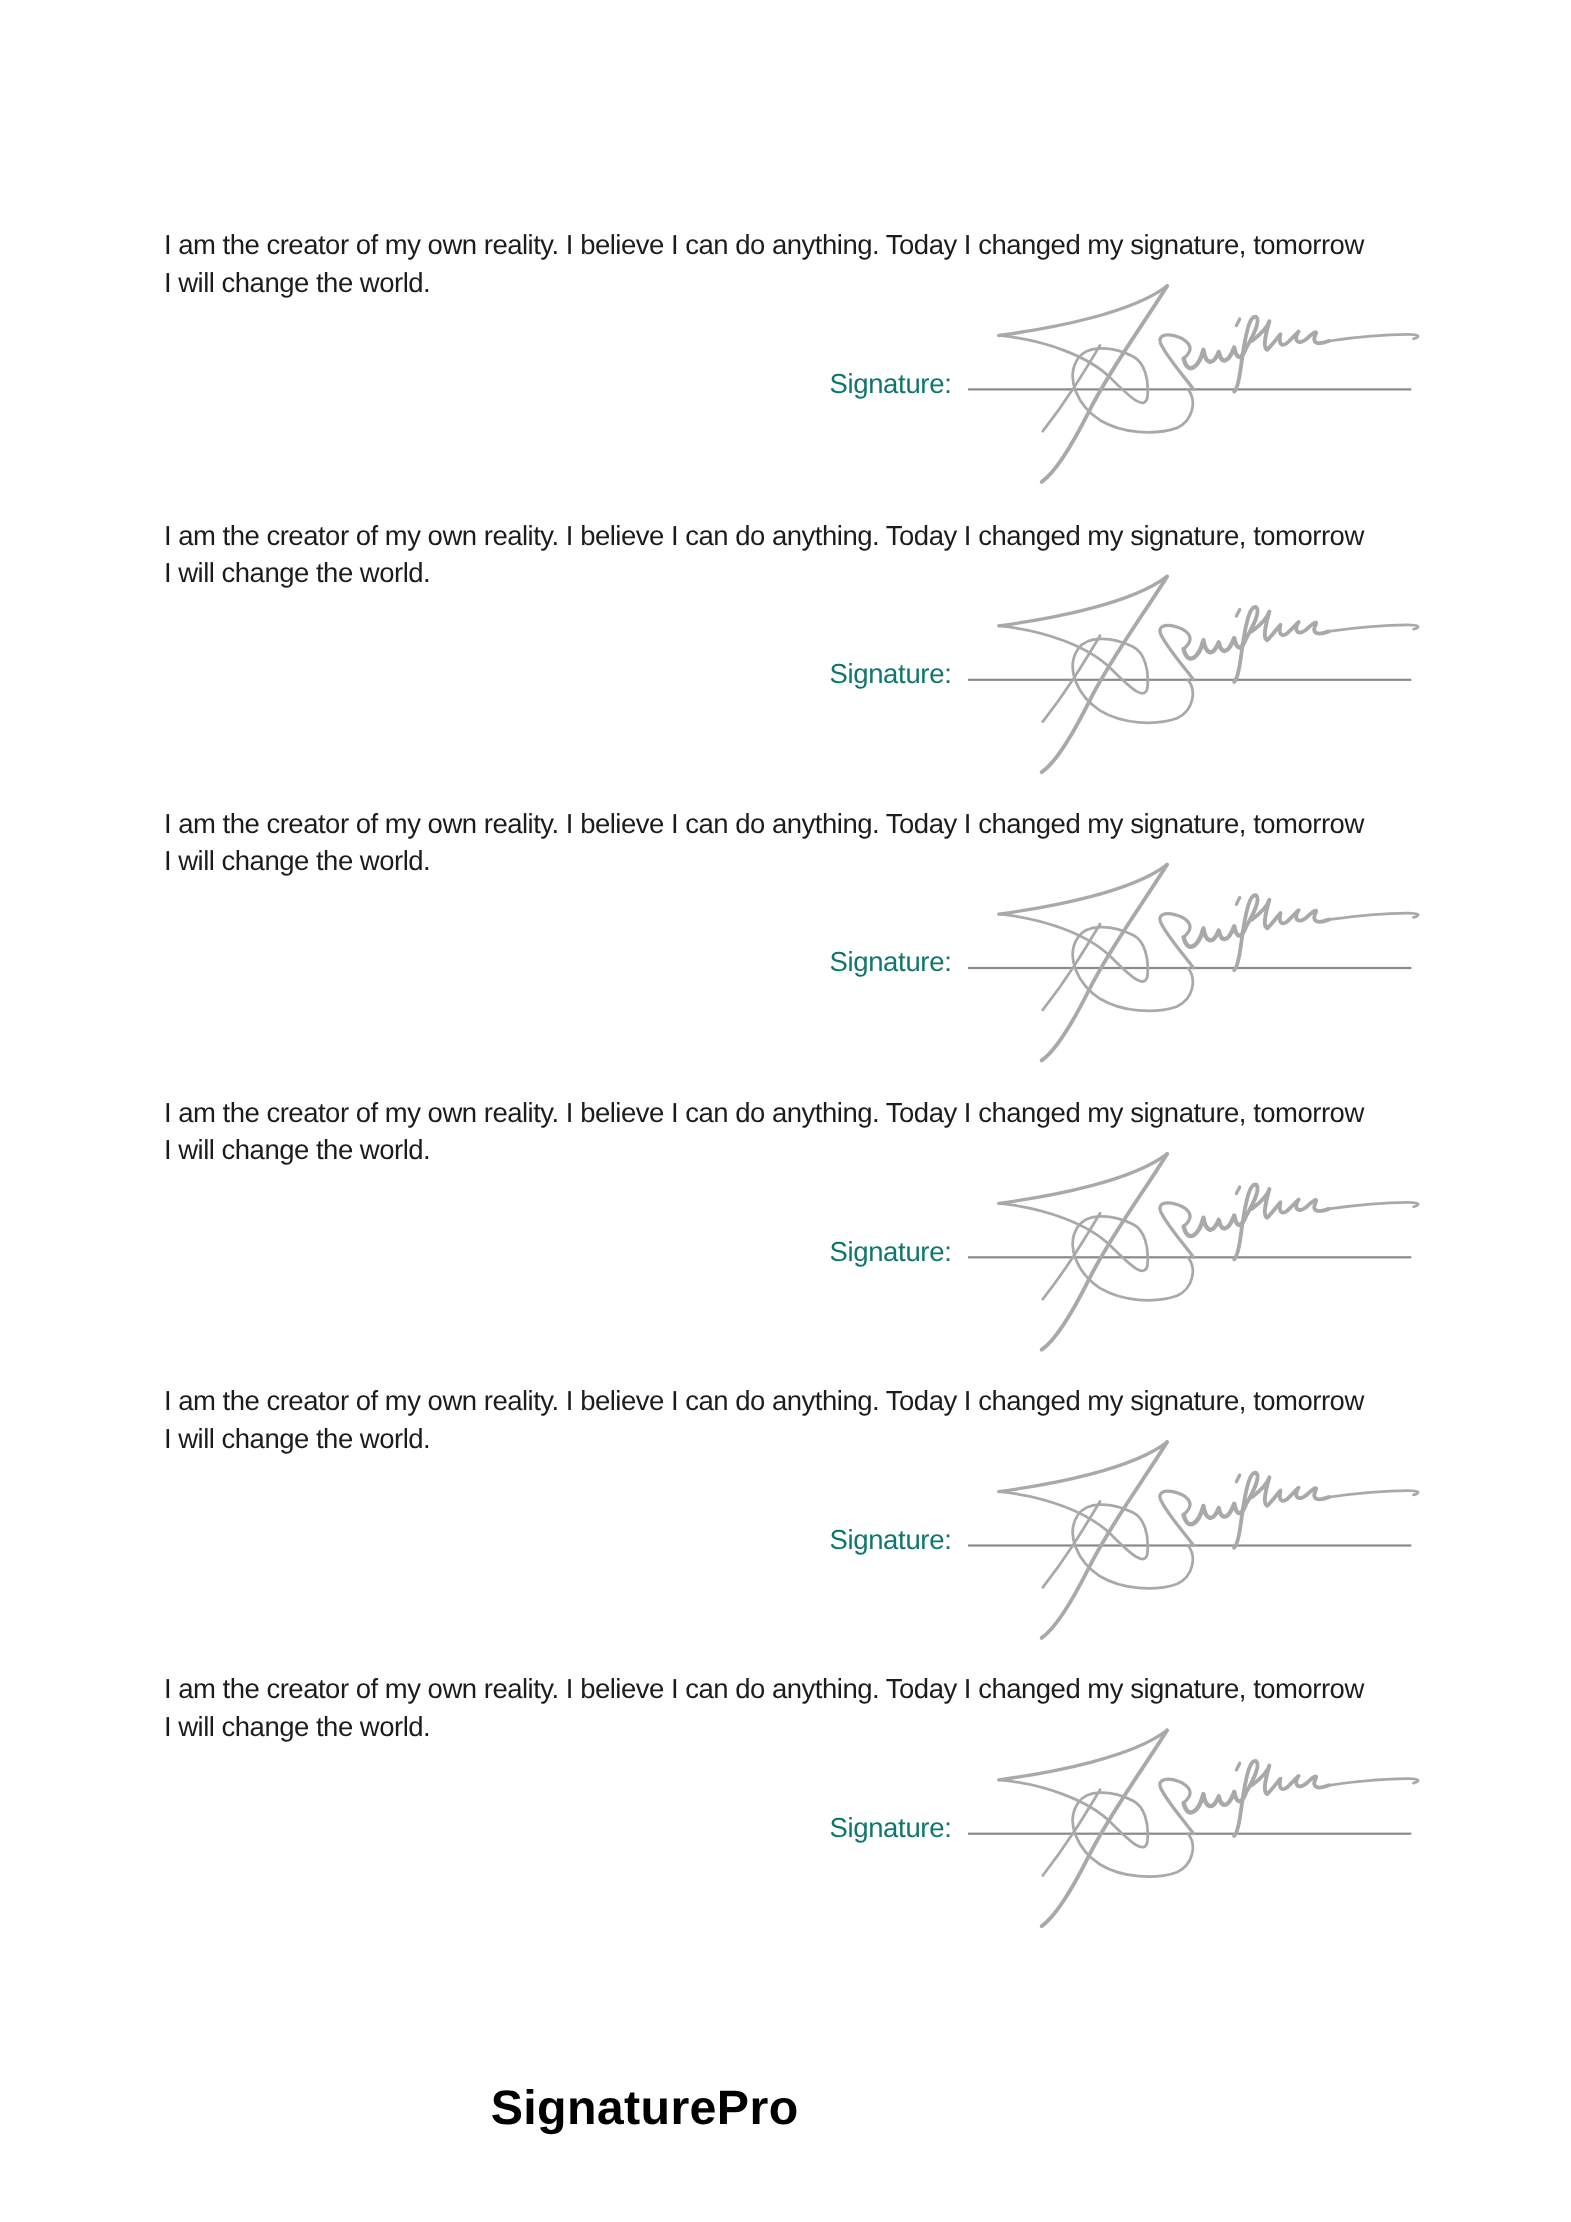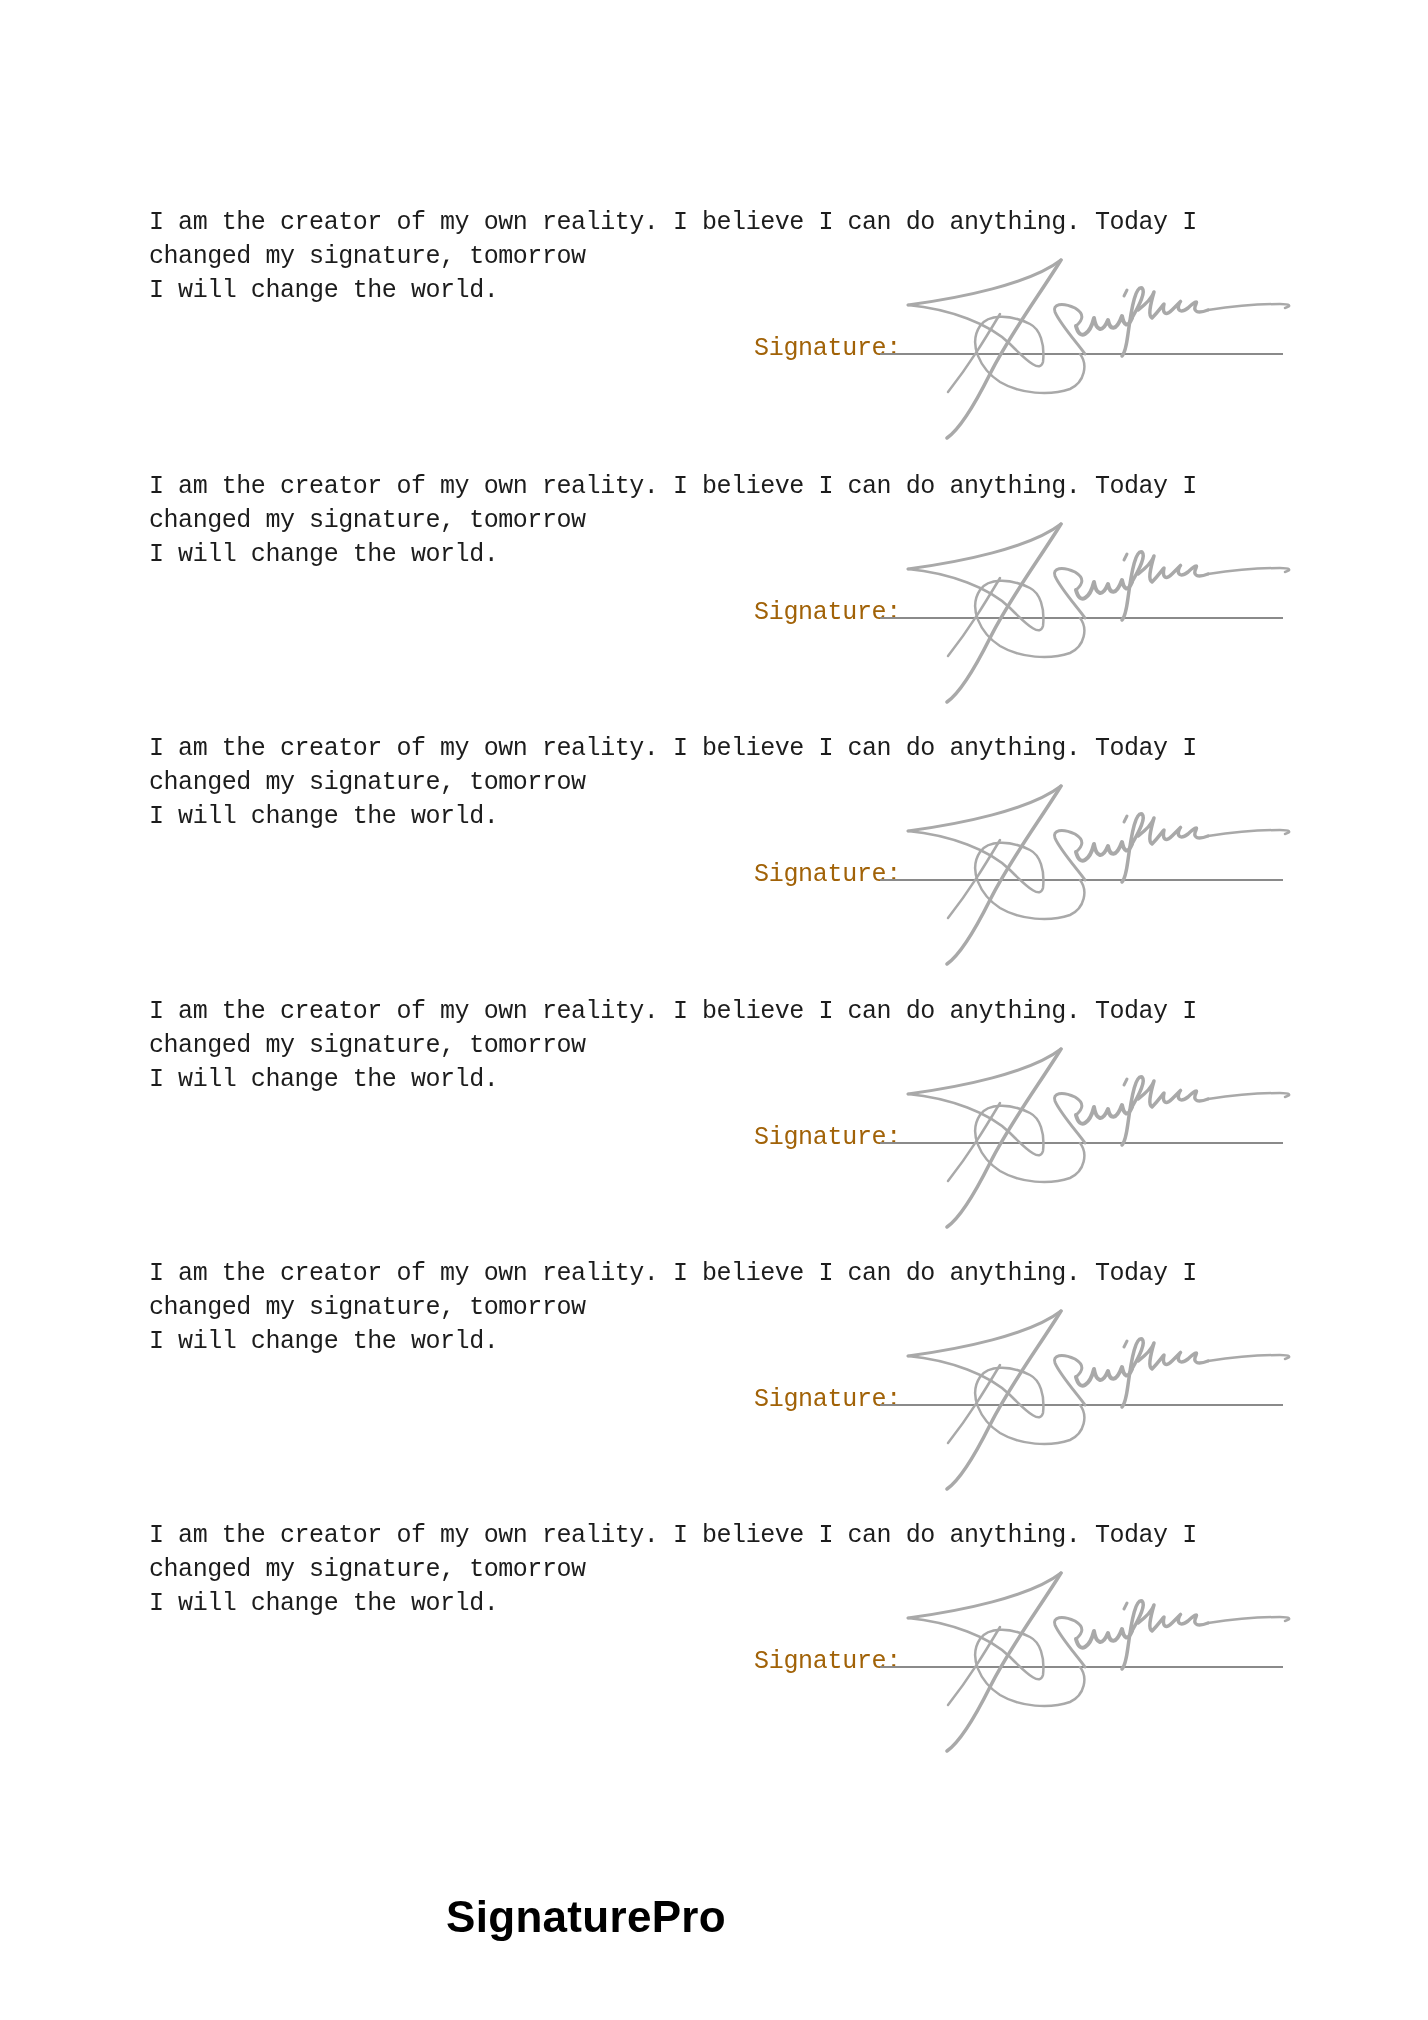--- a/index.html
+++ b/index.html
@@ -9,42 +9,41 @@
       position: relative;
       overflow: hidden;
       font-family: "Liberation Sans", "DejaVu Sans", sans-serif;
       color: #1a1a1a;
     }
     .block {
       position: absolute;
       left: 0;
       width: 1188px;
       height: 262px;
-      font-family: Liberation Mono, monospace;
     }
     .affirmation {
       position: absolute;
       left: 149px;
       top: 0;
       width: 1150px;
       margin: 0;
       font-size: 25px;
       line-height: 34px;
       font-weight: 300;
       letter-spacing: -0.45px;
       color: #1c1c1c;
     }
     .sig-label {
       position: absolute;
       left: 754px;
       top: 128px;
       font-size: 25px;
       line-height: 30px;
       letter-spacing: -0.3px;
-      color: #a16207;
+      color: #0f766e;
     }
     .sig-line {
       position: absolute;
       left: 880px;
       top: 147px;
       width: 403px;
       height: 0;
       border-top: 2px solid #8a8a8a;
     }
     .sig-mark {

